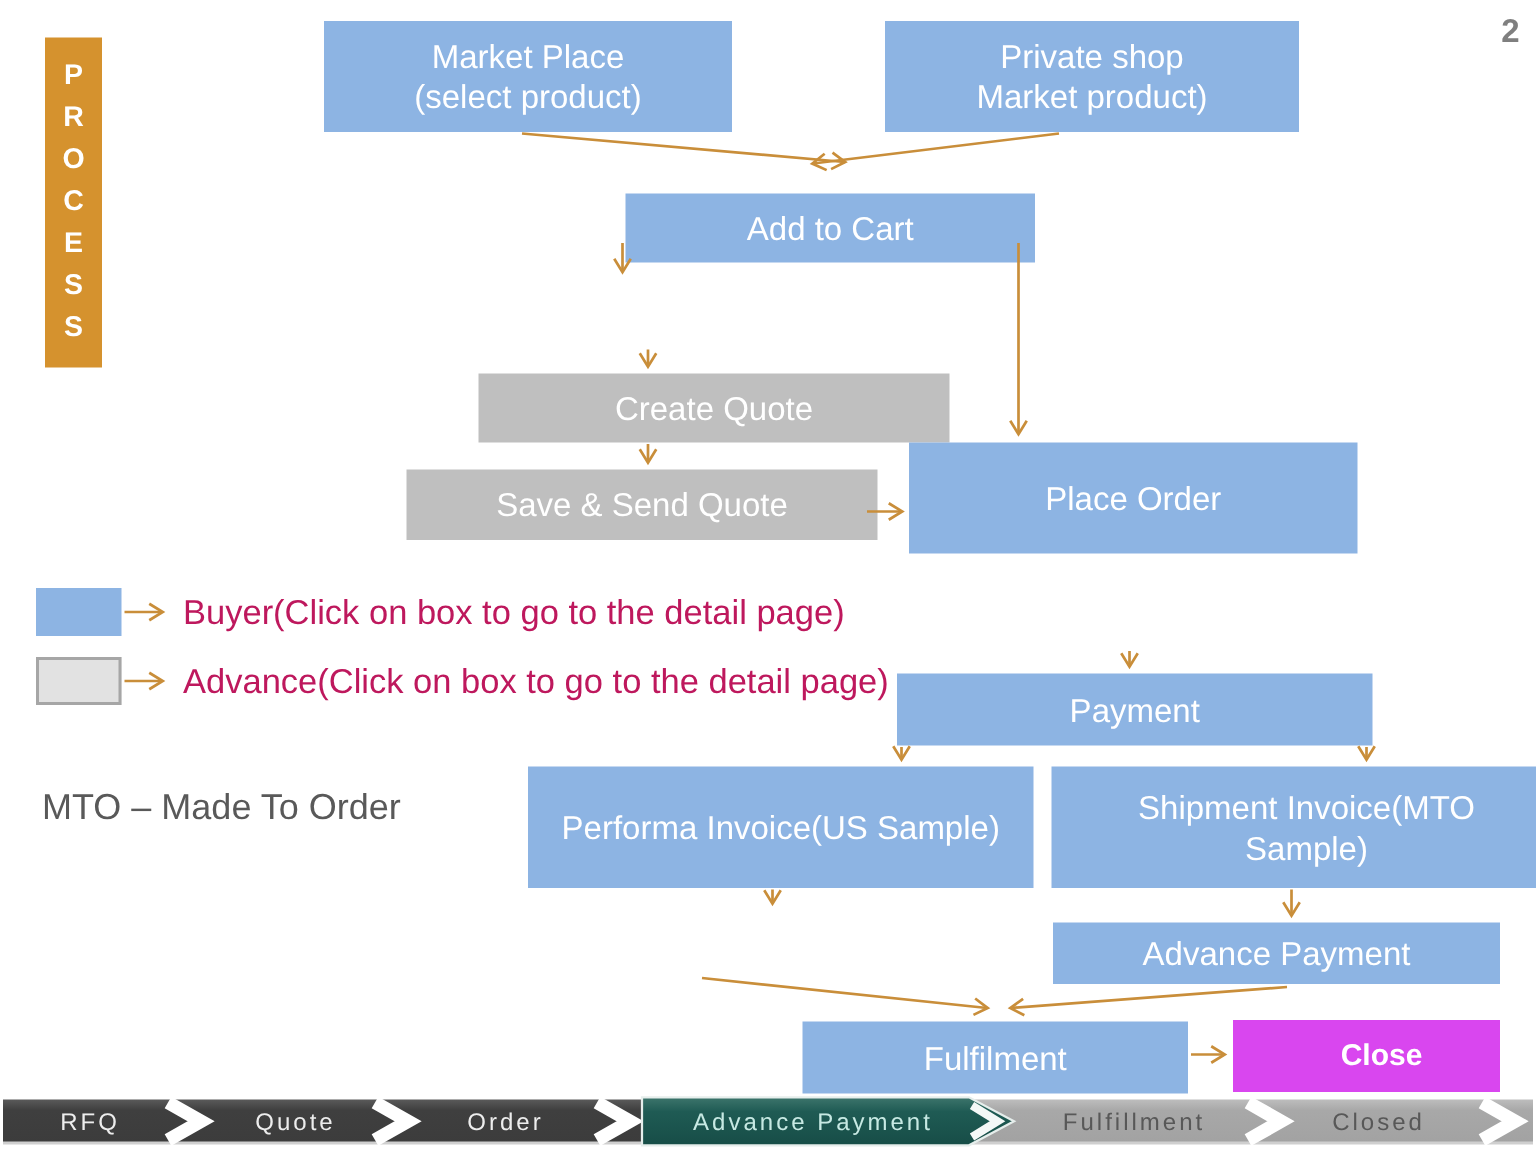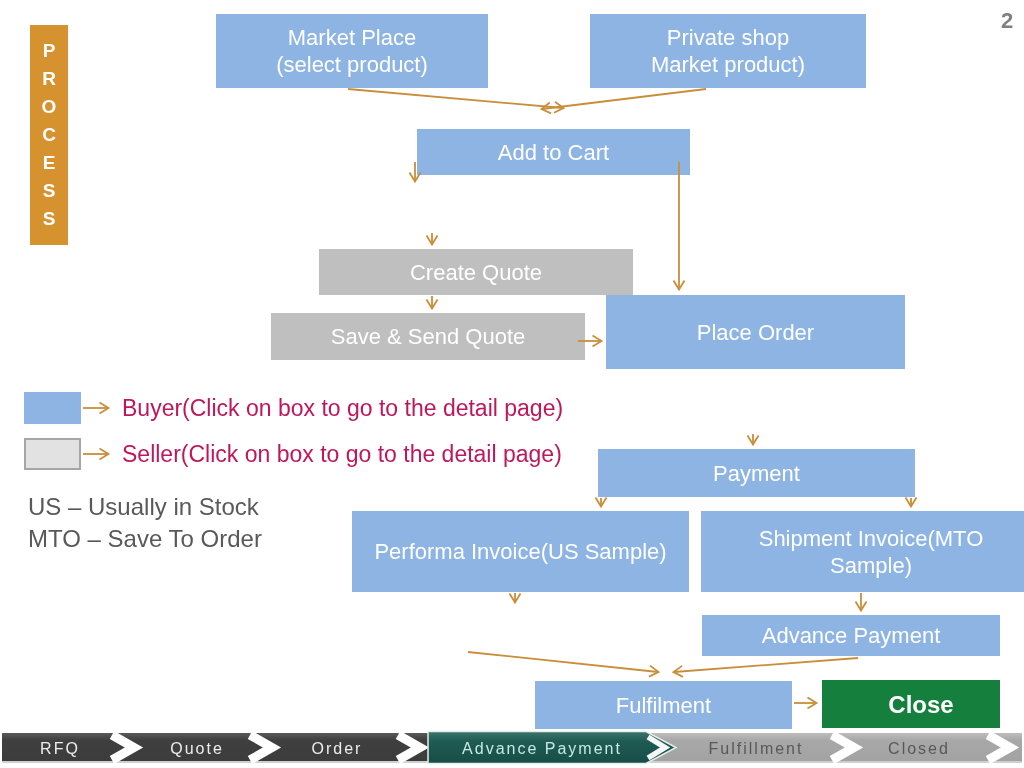--- a/index.html
+++ b/index.html
@@ -13,21 +13,21 @@
   .rail { position:absolute; left:30px; top:25px; width:38px; height:220px;
           background:#d5922e; display:flex; align-items:center; justify-content:center; }
   .rail span { color:#fff; font-weight:bold; font-size:19px; line-height:28px;
                white-space:pre-line; text-align:center; }
 
   .box { position:absolute; display:flex; align-items:center; justify-content:center;
          text-align:center; color:#fff; font-size:22px; line-height:27px;
          white-space:pre-line; z-index:1; }
   .blue   { background:#8db4e3; }
   .gray   { background:#bfbfbf; }
-  .orange { background:#15803d; font-weight:bold; font-size:24px;padding-left:20px; }
+  .orange { background:#d946ef; font-weight:bold; font-size:20px;padding-left:20px; }
 
   .b-market   { left:216px; top:14px;  width:272px; height:74px; }
   .b-private  { left:590px; top:14px;  width:276px; height:74px; }
   .b-cart     { left:417px; top:113px; width:273px; height:46px;margin-top:16px; }
   .b-rfq      { left:271px; top:186px; width:314px; height:46px; }
   .b-createq  { left:271px; top:249px; width:314px; height:46px;margin-left:48px; }
   .b-savesend { left:271px; top:313px; width:314px; height:47px;text-align:right; }
   .b-placeord { left:606px; top:295px; width:299px; height:74px; }
   .b-confirm  { left:598px; top:384px; width:315px; height:49px; }
   .b-payment  { left:598px; top:449px; width:317px; height:48px; }
@@ -88,23 +88,22 @@
   <div class="box blue b-payment">Payment</div>
   <div class="box blue b-performa">Performa Invoice(US Sample)</div>
   <div class="box blue b-shipment">Shipment Invoice(MTO Sample)</div>
   <div class="box blue b-adv">Advance Payment</div>
   <div class="box blue b-fulfil">Fulfilment</div>
   <div class="box orange b-close">Close</div>
 
   <div class="swatch sw-blue"></div>
   <div class="swatch sw-gray"></div>
   <div class="legend-text lt-buyer">Buyer(Click on box to go to the detail page)</div>
-  <div class="legend-text lt-seller">Seller(Click on box to go to the detail page)</div>
-  <div class="note n-us">US – Usually in Stock</div>
-  <div class="note n-mto">MTO – Save To Order</div>
+  <div class="legend-text lt-seller">Advance(Click on box to go to the detail page)</div>
+  <div class="note n-mto">MTO – Made To Order</div>
 
   <svg class="overlay" viewBox="0 0 1024 768">
     <defs>
       <marker id="ah" viewBox="-12 -7 14 14" markerWidth="14" markerHeight="14" refX="-0.5" refY="0" orient="auto" markerUnits="userSpaceOnUse">
         <path d="M-9,-5.5 L0,0 L-9,5.5" fill="none" stroke="#c98e3a" stroke-width="1.8"></path>
       </marker>
     </defs>
     <g stroke="#c98e3a" stroke-width="1.8" fill="none">
       <path d="M348,89 L563,108" marker-end="url(#ah)"></path>
       <path d="M706,89 L542,109" marker-end="url(#ah)"></path>

